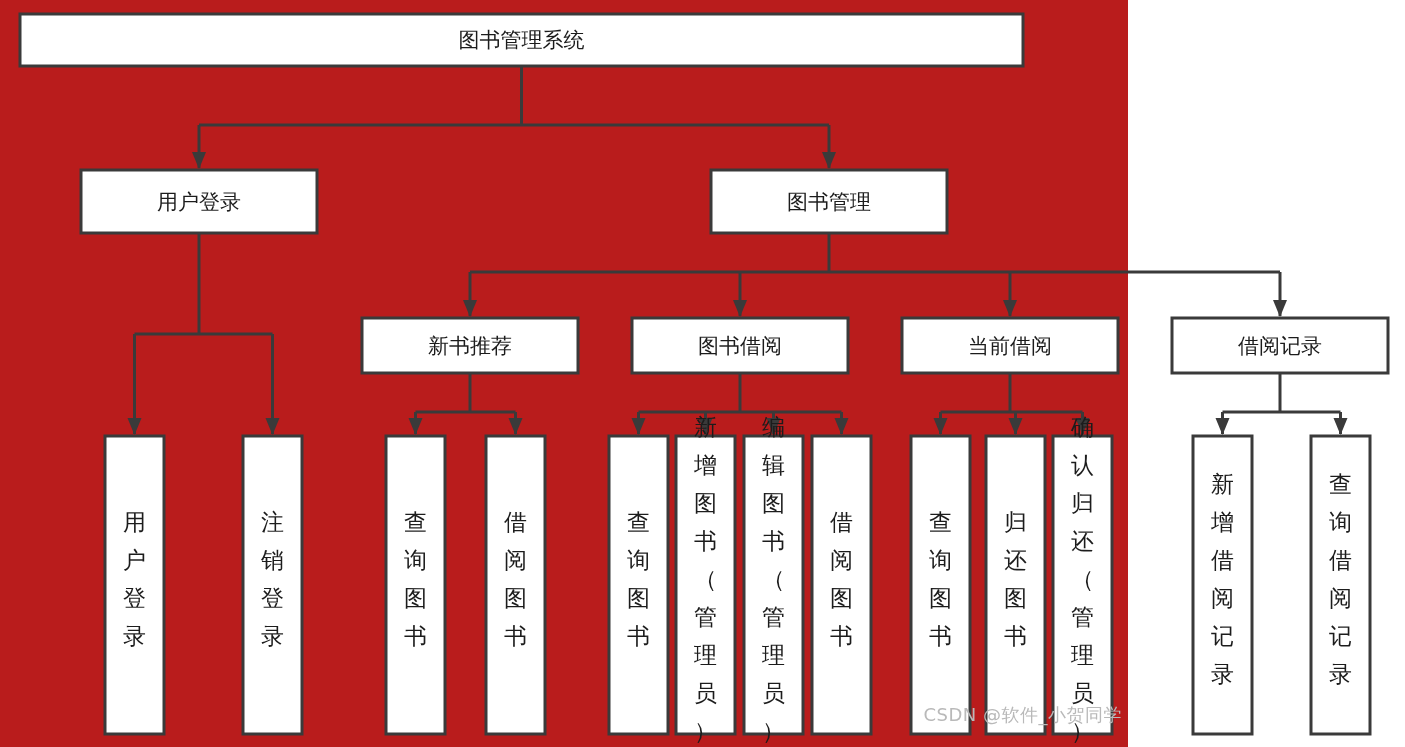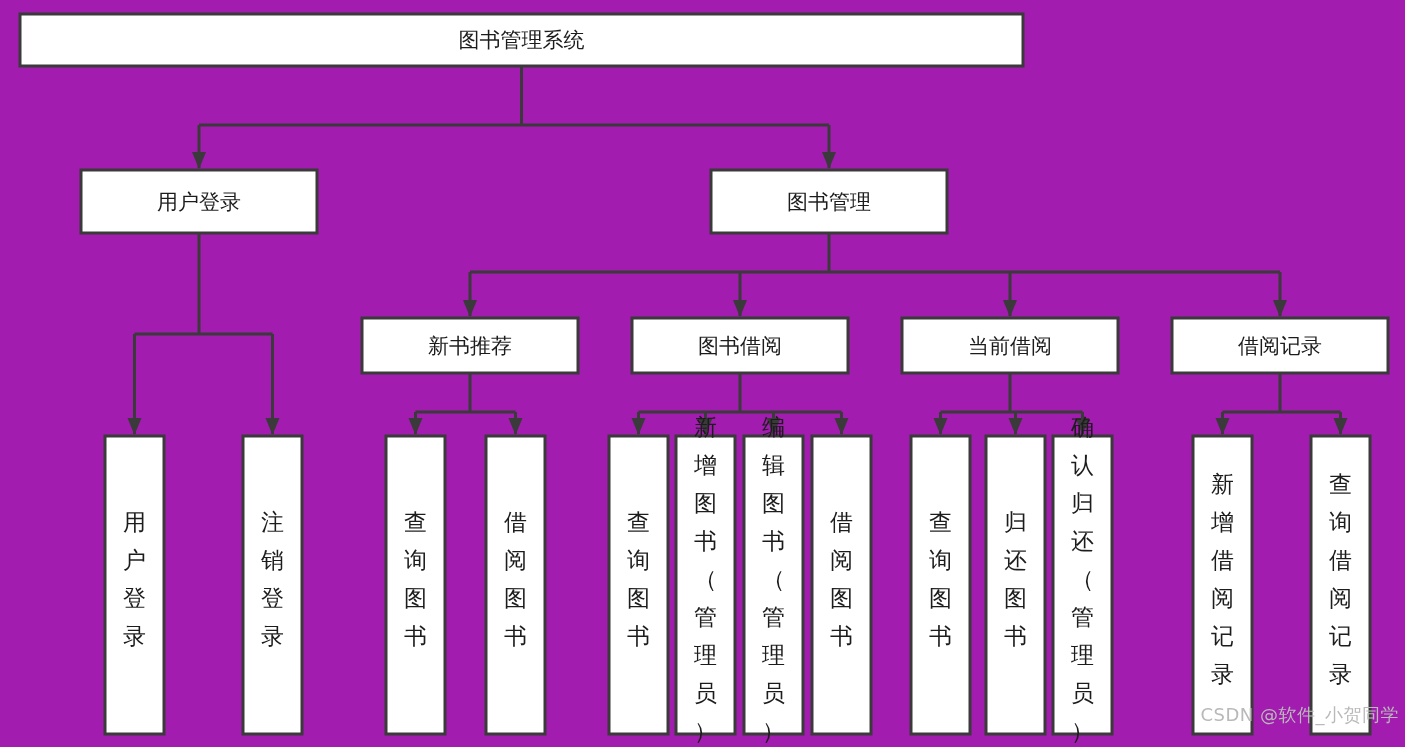--- a/index.html
+++ b/index.html
@@ -1,20 +1,20 @@
 <!DOCTYPE html>
 <html><head>
 <meta charset="utf-8">
 <style>
   html,body{margin:0;padding:0;background:#ffffff;}
   body{
     width:1405px;height:747px;overflow:hidden;
     font-family:"DejaVu Sans","Liberation Sans",sans-serif;
   }
-  #diagram-root{position:relative;width:1405px;height:747px;background:#a21caf;}
+  #diagram-root{position:relative;width:1128px;height:747px;background:#b91c1c;}
   svg#flow{position:absolute;left:0;top:0;width:1405px;height:747px;}
   .box-rect{fill:#ffffff;stroke:#3a3a3a;stroke-width:3;}
   .conn{stroke:#3a3a3a;stroke-width:3;fill:none;stroke-linecap:butt;}
   .arrow-head{fill:#3a3a3a;stroke:none;}
   .node-label{
     font-family:"DejaVu Sans","Liberation Sans",sans-serif;
     fill:#1c1c1c;font-size:21px;text-anchor:middle;
     dominant-baseline:middle;white-space:pre;
   }
   .leaf-label{

